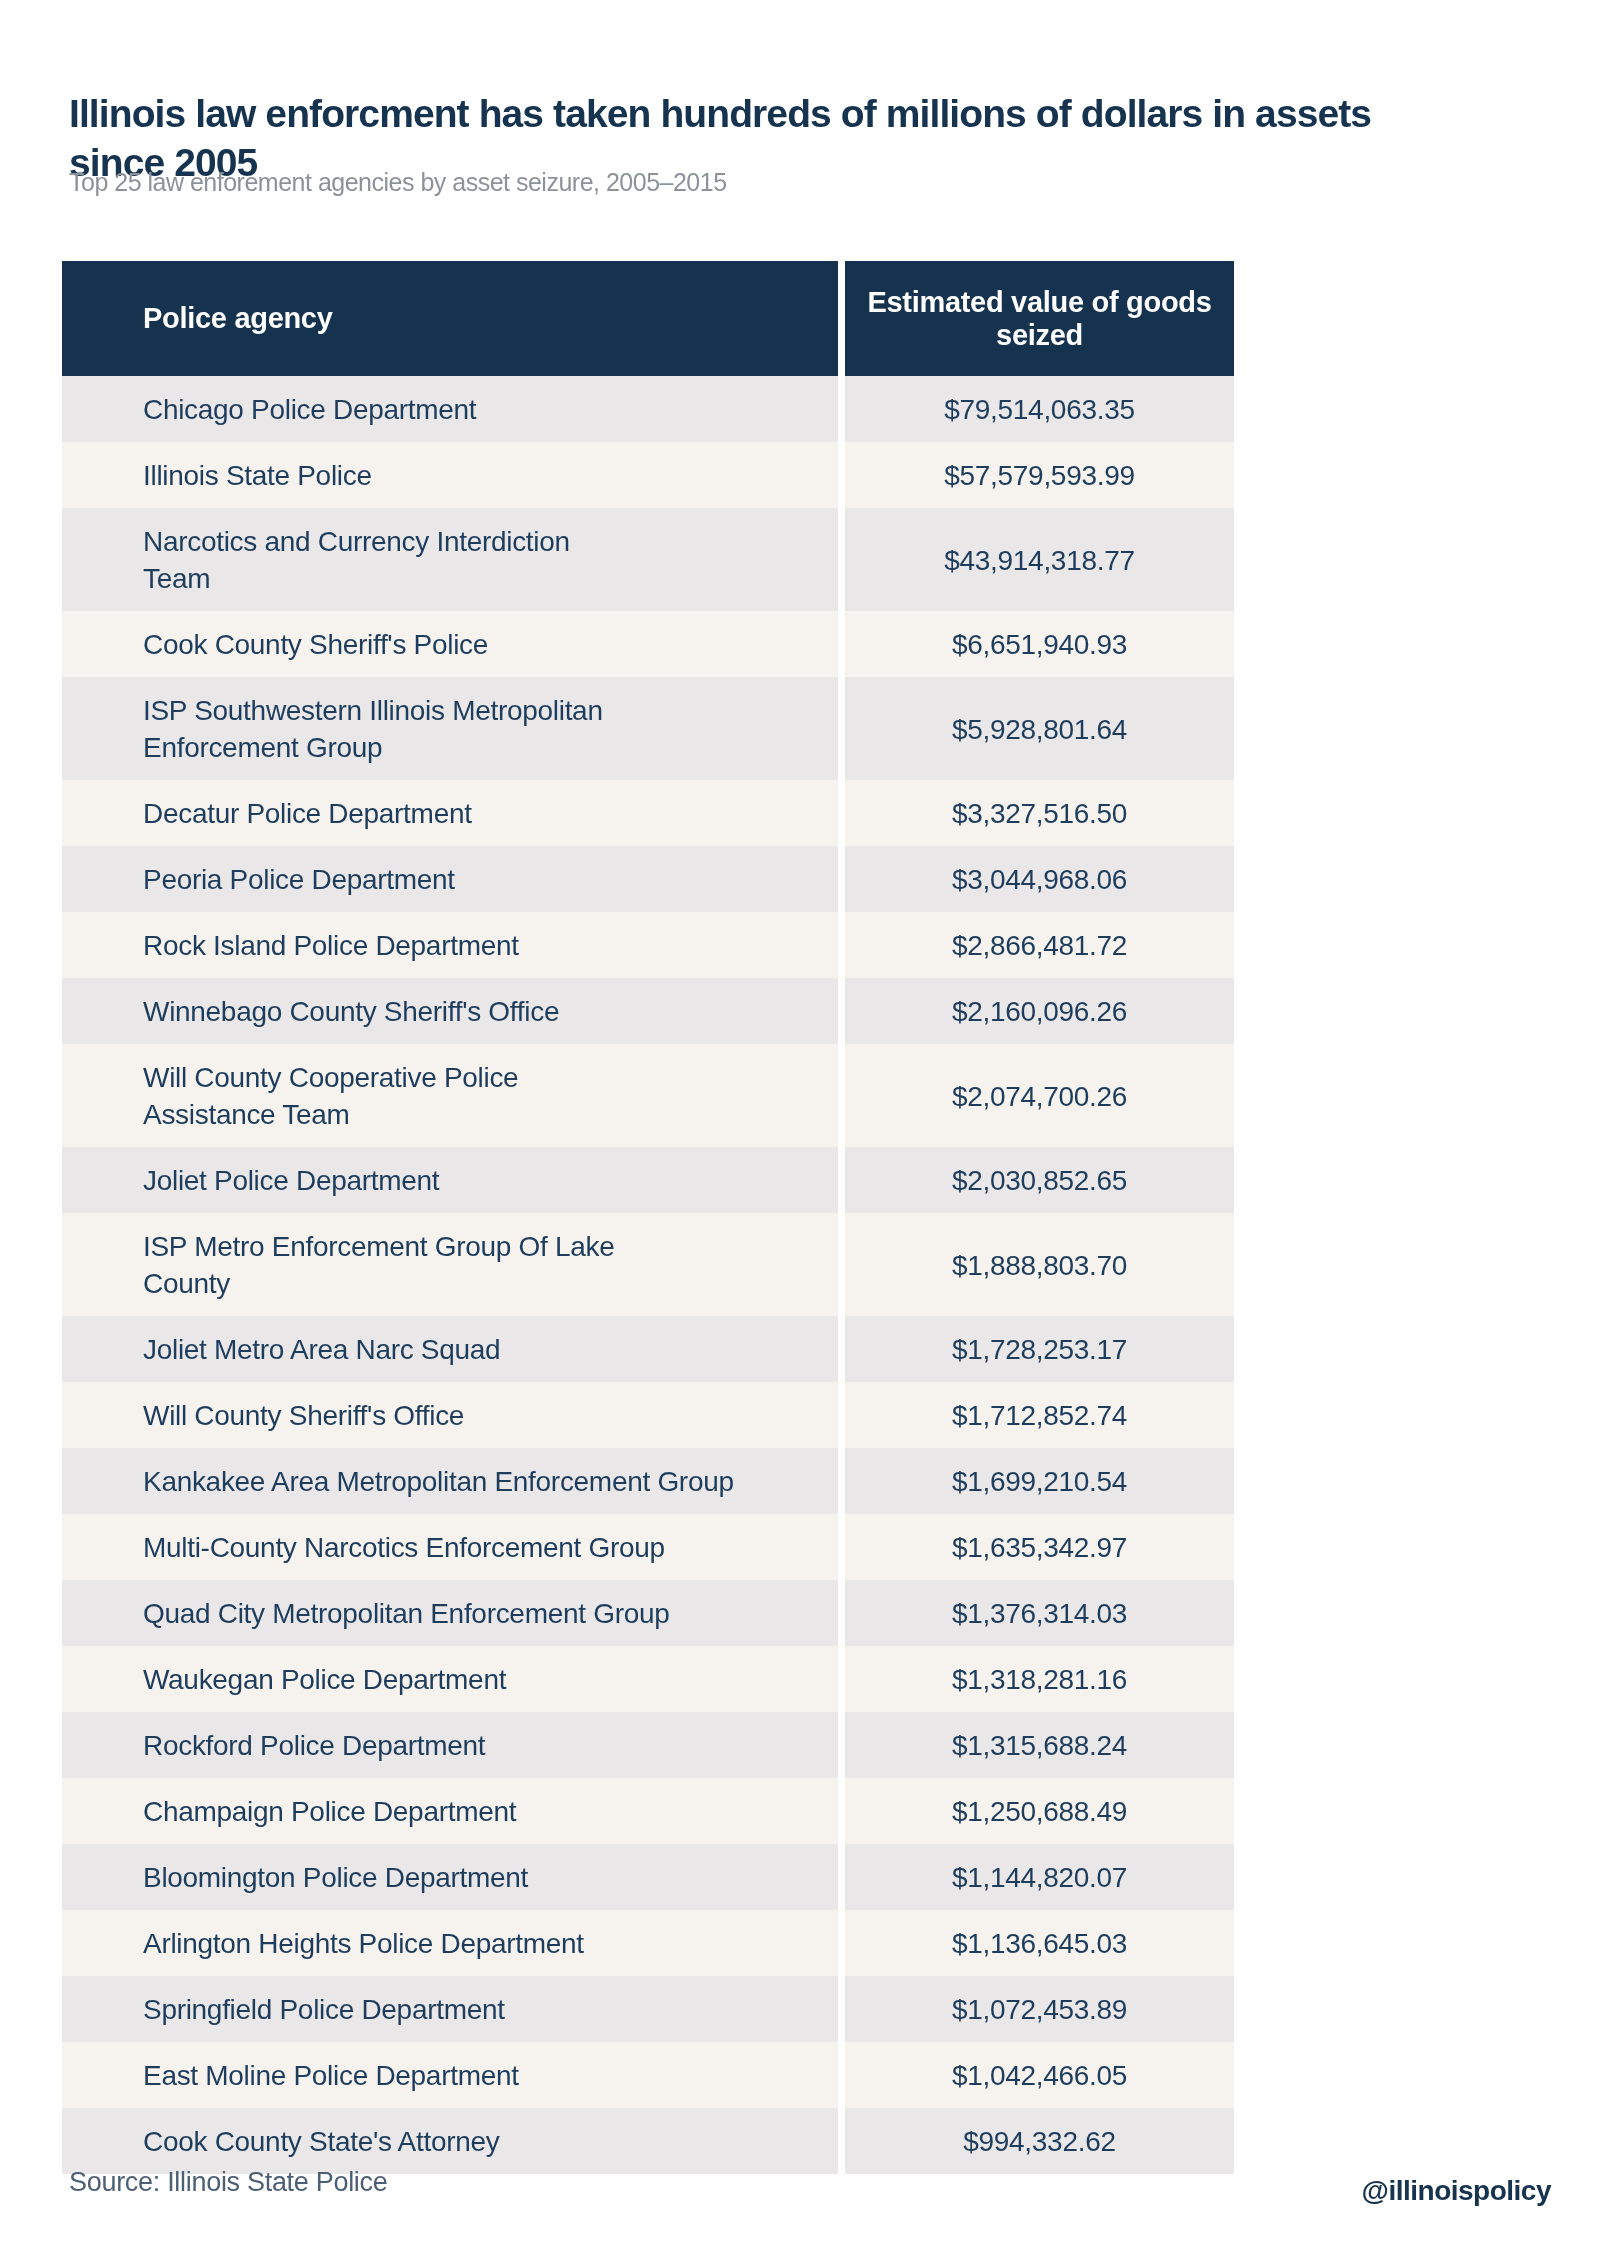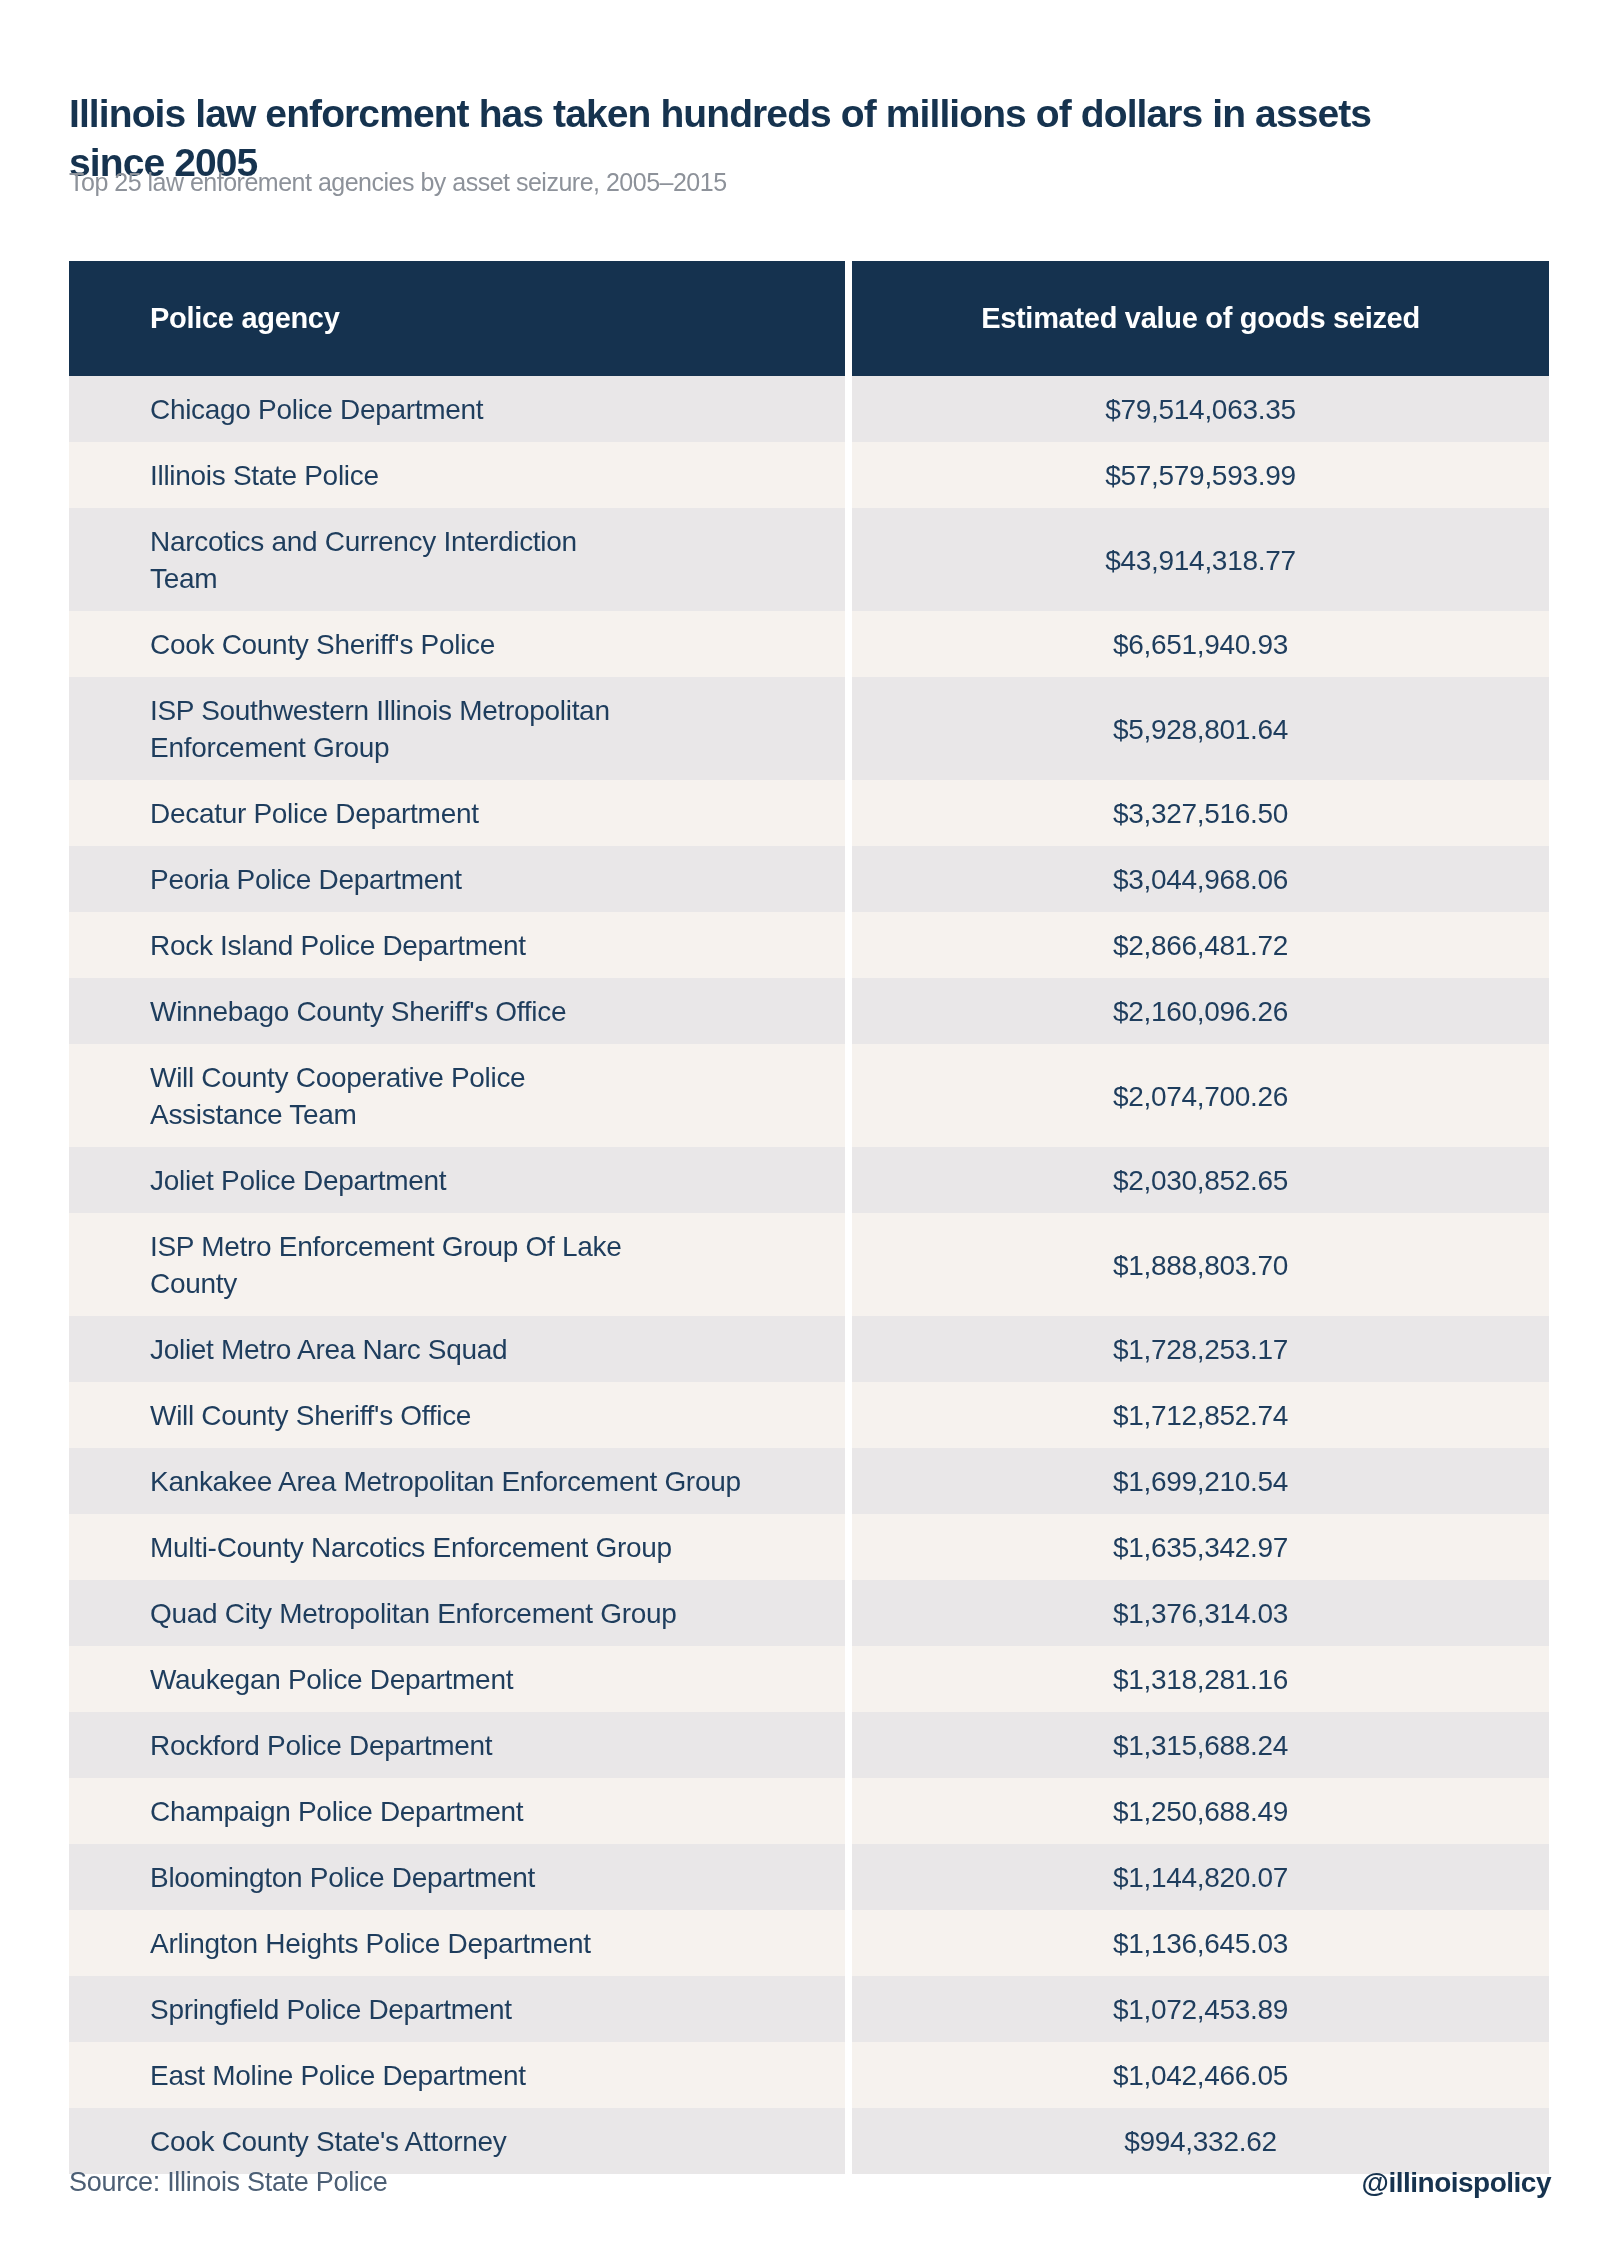--- a/index.html
+++ b/index.html
@@ -32,23 +32,23 @@
     left: 69px;
     top: 168px;
     width: 1477px;
     font-size: 25px;
     font-weight: 400;
     letter-spacing: -0.5px;
     color: #8d929a;
   }
   .table {
     position: absolute;
-    left: 69px;
+    left: 62px;
     top: 261px;
-    width: 1480px;
+    width: 1172px;
   }
   .thead {
     display: flex;
     height: 115px;
     background: #15324f;
   }
   .th {
     display: flex;
     align-items: center;
     color: #ffffff;
@@ -100,20 +100,21 @@
     font-size: 27px;
     font-weight: 400;
     letter-spacing: -0.3px;
     color: #4c5f75;
   }
   .handle {
     font-size: 28px;
     font-weight: bold;
     letter-spacing: -0.5px;
     color: #16334f;
+    margin-top: 8px;
   }
 </style>
 </head>
 <body>
 
 <div class="page">
 
   <h1 class="title">Illinois law enforcment has taken hundreds of millions of dollars in assets
 since 2005</h1>
   <div class="subtitle">Top 25 law enforement agencies by asset seizure, 2005–2015</div>

